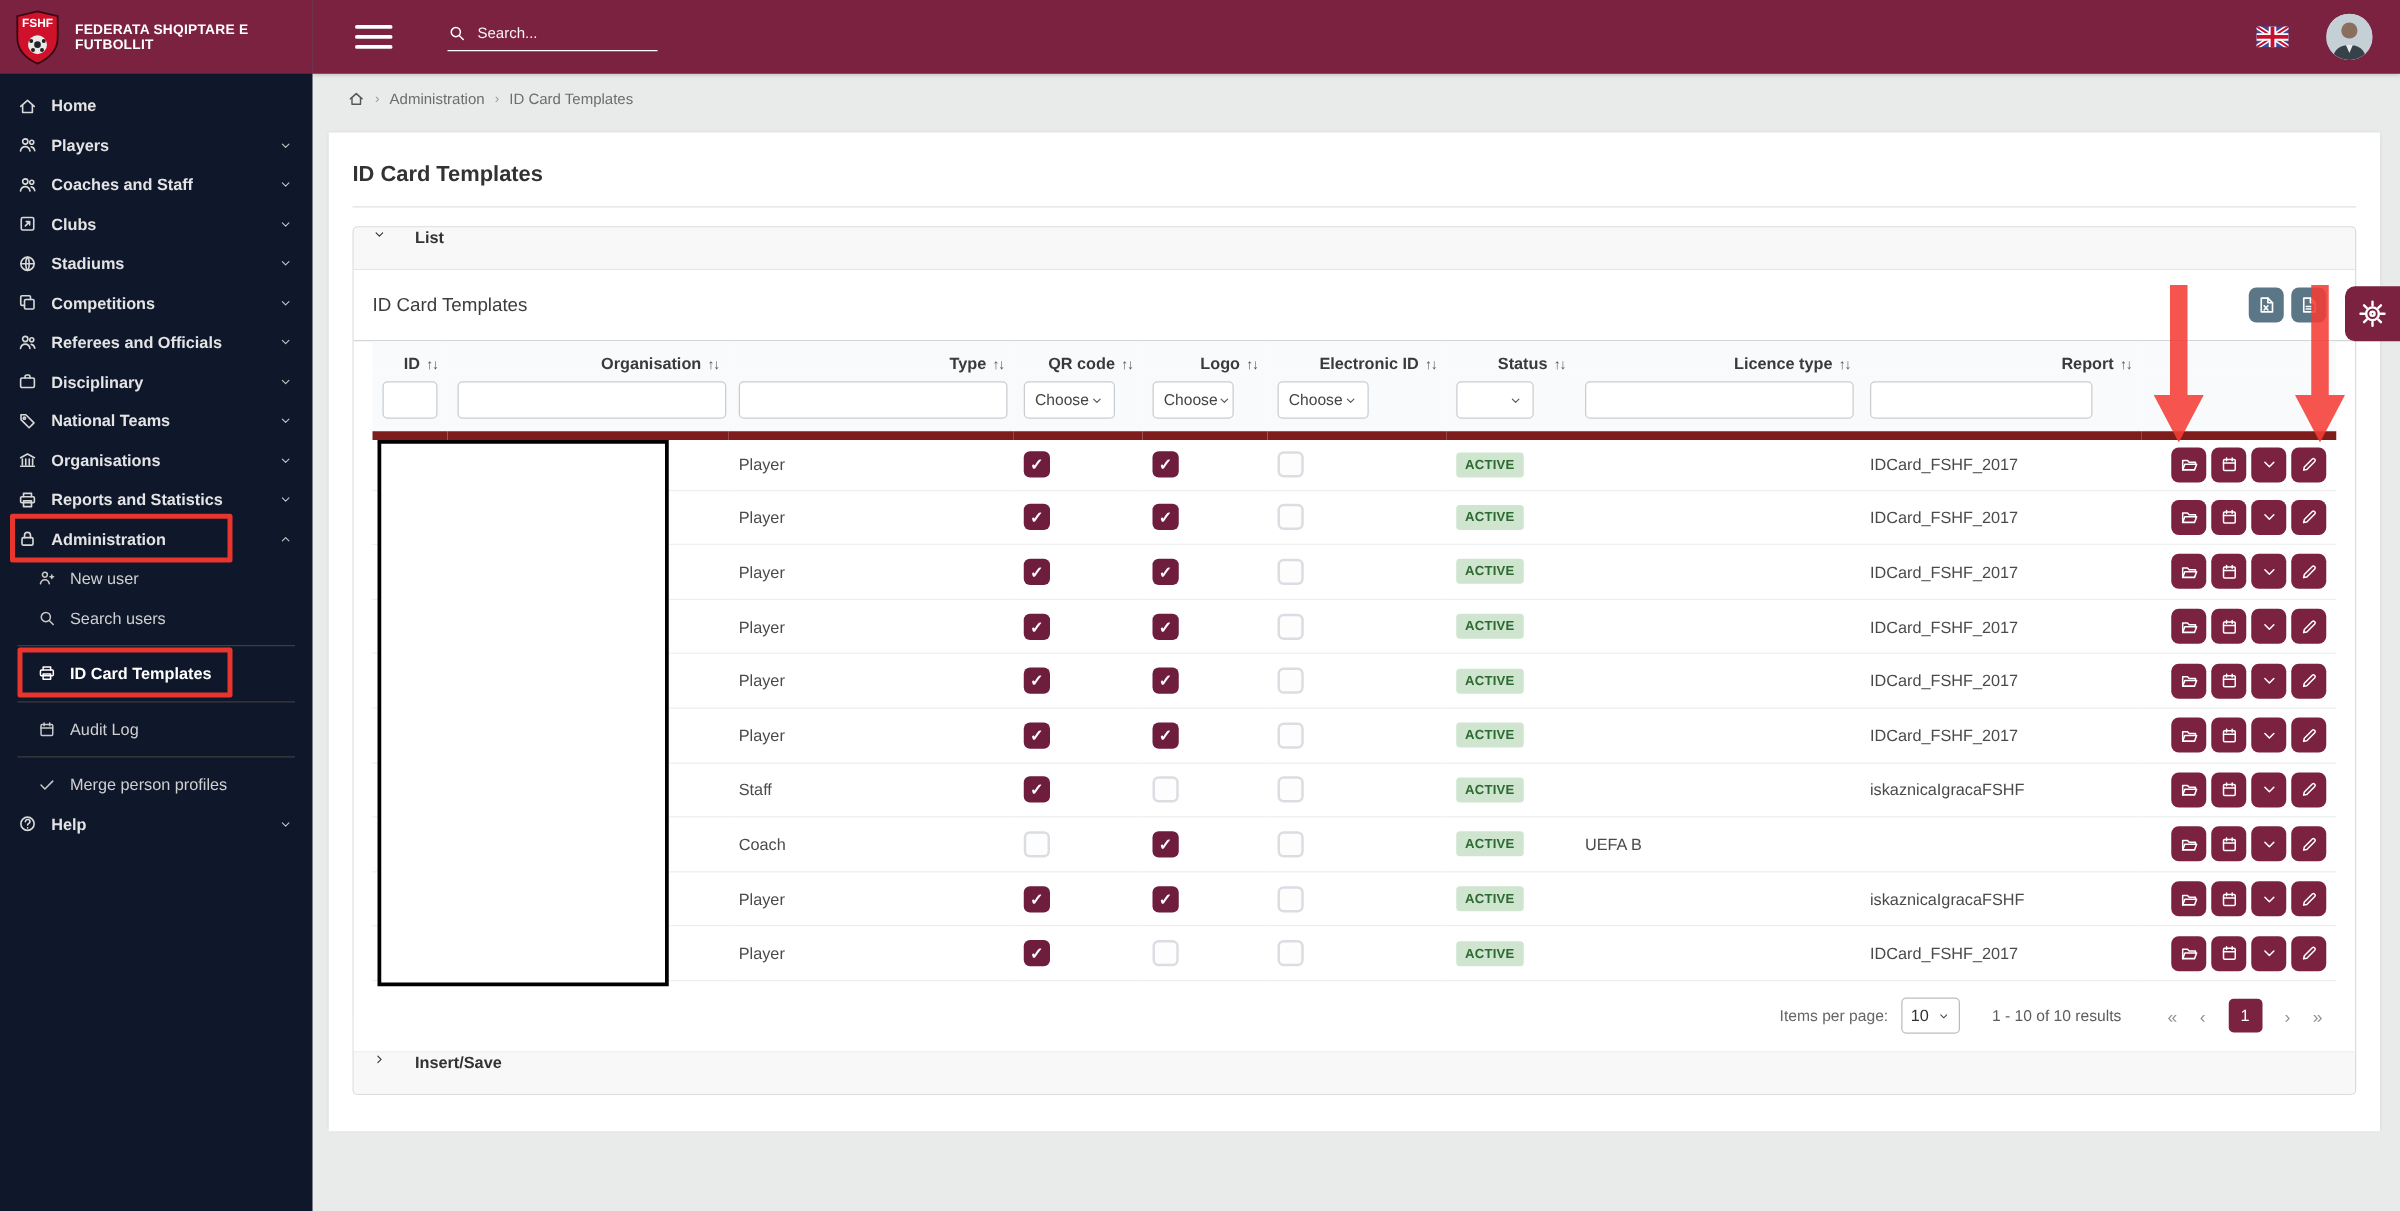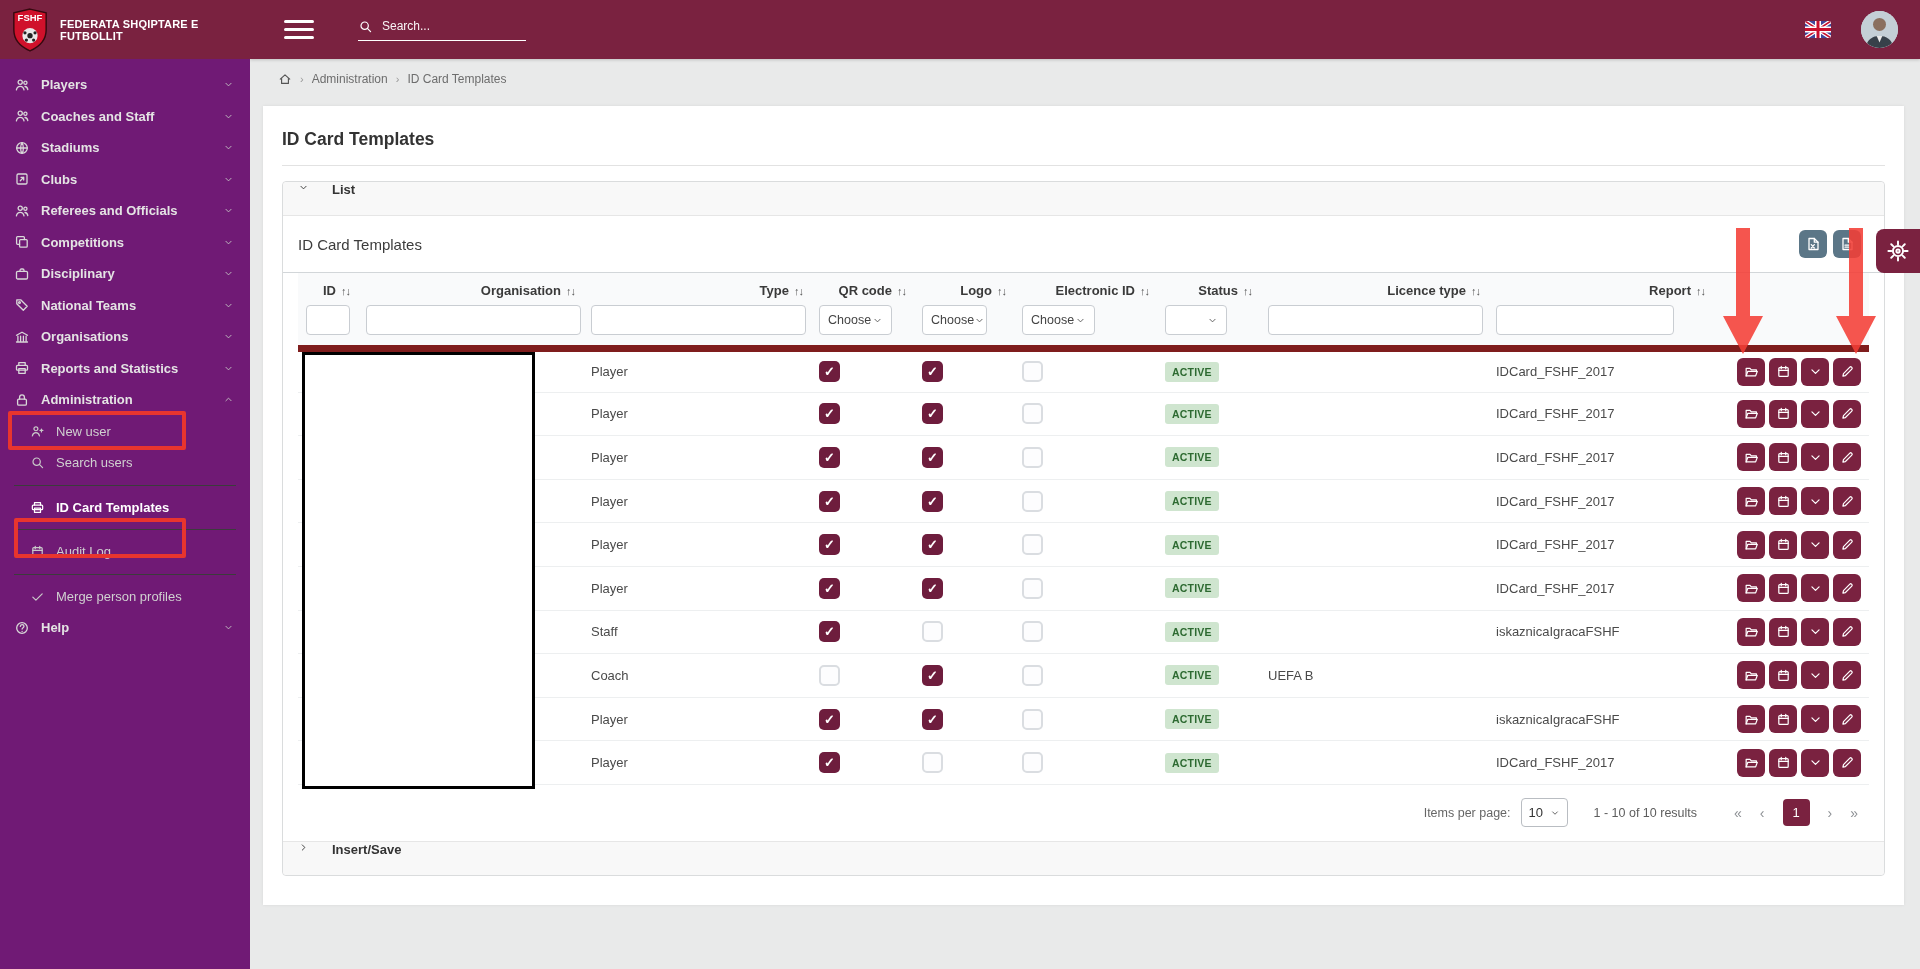--- a/index.html
+++ b/index.html
@@ -1,21 +1,21 @@
 <!DOCTYPE html>
 <html><head>
 <meta charset="utf-8">
 <style>
   * { box-sizing: border-box; margin: 0; padding: 0; }
   html,body { width:1920px; height:969px; }
   body { font-family:"Liberation Sans", sans-serif; background:#e9eaea; overflow:hidden; }
   #app { position:relative; width:1920px; height:969px; }
 
   
-  .sidebar { position:absolute; left:0; top:0; width:250px; height:100%; background:#701a75; z-index:6; }
+  .sidebar { position:absolute; left:0; top:0; width:250px; height:100%; background:#0f172a; z-index:6; }
   .brand { height:59px; background:#7a2240; display:flex; align-items:center; gap:11px; padding:0 11px; }
   .brand-logo { flex:none; }
   .brand-name { color:#fff; font-size:11px; font-weight:bold; letter-spacing:.2px; }
   .menu { padding-top:10px; }
   .menu-item { display:flex; align-items:center; height:31.5px; padding:0 16px 0 14px; color:#e4e4e4; font-size:13px; font-weight:700; gap:11px; cursor:pointer; }
   .menu-item svg, .submenu-item svg { width:16px; height:16px; flex:none; }
   .mi-icon { color:#d8d8d8; display:flex; }
   .chev { margin-left:auto; color:#c4c4c4; display:flex; }
   .chev svg { width:11px; height:11px; }
   .submenu-item { display:flex; align-items:center; height:31.5px; padding:0 16px 0 30px; color:#d0d0d0; font-size:13px; font-weight:400; gap:11px; cursor:pointer; }
@@ -122,20 +122,29 @@
           <circle cx="25.3" cy="26" r="1.7" fill="#222"></circle>
         <circle cx="16.2" cy="33.6" r="1.7" fill="#222"></circle>
           <circle cx="23.8" cy="33.6" r="1.7" fill="#222"></circle>
       </svg>
       <div class="brand-name">FEDERATA SHQIPTARE E FUTBOLLIT</div>
     </div>
     <nav class="menu" id="menu">
         <div class="menu-item">
           <span class="mi-icon">
             <svg viewBox="0 0 16 16" fill="none" stroke="currentColor" stroke-width="1.3" stroke-linecap="round" stroke-linejoin="round" aria-hidden="true">
+              <path d="M2.6 8.1 8 3.3l5.4 4.8"></path>
+              <path d="M4.1 7.4V13h7.8V7.4"></path>
+            </svg>
+          </span>
+          <span class="mi-label">Home</span>
+        </div>
+        <div class="menu-item">
+          <span class="mi-icon">
+            <svg viewBox="0 0 16 16" fill="none" stroke="currentColor" stroke-width="1.3" stroke-linecap="round" stroke-linejoin="round" aria-hidden="true">
               <circle cx="6.2" cy="5.2" r="2.1"></circle>
               <path d="M2.4 12.8c.5-2.4 2-3.5 3.8-3.5s3.3 1.1 3.8 3.5"></path>
               <circle cx="11.4" cy="5.8" r="1.6"></circle>
               <path d="M11 9.5c1.5.2 2.4 1.2 2.8 3"></path>
             </svg>
           </span>
           <span class="mi-label">Players</span>
           <span class="chev">
             <svg viewBox="0 0 16 16" fill="none" stroke="currentColor" stroke-width="1.3" stroke-linecap="round" stroke-linejoin="round" aria-hidden="true">
               <path d="M4.2 6.2 8 10l3.8-3.8"></path>
@@ -154,69 +163,69 @@
           <span class="mi-label">Coaches and Staff</span>
           <span class="chev">
             <svg viewBox="0 0 16 16" fill="none" stroke="currentColor" stroke-width="1.3" stroke-linecap="round" stroke-linejoin="round" aria-hidden="true">
               <path d="M4.2 6.2 8 10l3.8-3.8"></path>
             </svg>
           </span>
         </div>
         <div class="menu-item">
           <span class="mi-icon">
             <svg viewBox="0 0 16 16" fill="none" stroke="currentColor" stroke-width="1.3" stroke-linecap="round" stroke-linejoin="round" aria-hidden="true">
+              <rect x="3" y="3" width="10" height="10" rx="1.3"></rect>
+              <path d="M6.3 9.7 9.7 6.3M7 6.3h2.7V9"></path>
+            </svg>
+          </span>
+          <span class="mi-label">Clubs</span>
+          <span class="chev">
+            <svg viewBox="0 0 16 16" fill="none" stroke="currentColor" stroke-width="1.3" stroke-linecap="round" stroke-linejoin="round" aria-hidden="true">
+              <path d="M4.2 6.2 8 10l3.8-3.8"></path>
+            </svg>
+          </span>
+        </div>
+        <div class="menu-item">
+          <span class="mi-icon">
+            <svg viewBox="0 0 16 16" fill="none" stroke="currentColor" stroke-width="1.3" stroke-linecap="round" stroke-linejoin="round" aria-hidden="true">
               <circle cx="8" cy="8" r="5.3"></circle>
               <path d="M2.7 8h10.6M8 2.7c1.8 1.8 1.8 8.8 0 10.6M8 2.7c-1.8 1.8-1.8 8.8 0 10.6"></path>
             </svg>
           </span>
           <span class="mi-label">Stadiums</span>
           <span class="chev">
             <svg viewBox="0 0 16 16" fill="none" stroke="currentColor" stroke-width="1.3" stroke-linecap="round" stroke-linejoin="round" aria-hidden="true">
               <path d="M4.2 6.2 8 10l3.8-3.8"></path>
             </svg>
           </span>
         </div>
         <div class="menu-item">
           <span class="mi-icon">
             <svg viewBox="0 0 16 16" fill="none" stroke="currentColor" stroke-width="1.3" stroke-linecap="round" stroke-linejoin="round" aria-hidden="true">
-              <rect x="3" y="3" width="10" height="10" rx="1.3"></rect>
-              <path d="M6.3 9.7 9.7 6.3M7 6.3h2.7V9"></path>
-            </svg>
-          </span>
-          <span class="mi-label">Clubs</span>
+              <rect x="5.6" y="5.6" width="7.6" height="7.6" rx="1"></rect>
+              <path d="M10.4 5.6V3.6c0-.6-.5-1-1-1H3.6c-.6 0-1 .5-1 1v5.7c0 .6.5 1 1 1h2"></path>
+            </svg>
+          </span>
+          <span class="mi-label">Competitions</span>
           <span class="chev">
             <svg viewBox="0 0 16 16" fill="none" stroke="currentColor" stroke-width="1.3" stroke-linecap="round" stroke-linejoin="round" aria-hidden="true">
               <path d="M4.2 6.2 8 10l3.8-3.8"></path>
             </svg>
           </span>
         </div>
         <div class="menu-item">
           <span class="mi-icon">
             <svg viewBox="0 0 16 16" fill="none" stroke="currentColor" stroke-width="1.3" stroke-linecap="round" stroke-linejoin="round" aria-hidden="true">
               <circle cx="6.2" cy="5.2" r="2.1"></circle>
               <path d="M2.4 12.8c.5-2.4 2-3.5 3.8-3.5s3.3 1.1 3.8 3.5"></path>
               <circle cx="11.4" cy="5.8" r="1.6"></circle>
               <path d="M11 9.5c1.5.2 2.4 1.2 2.8 3"></path>
             </svg>
           </span>
           <span class="mi-label">Referees and Officials</span>
-          <span class="chev">
-            <svg viewBox="0 0 16 16" fill="none" stroke="currentColor" stroke-width="1.3" stroke-linecap="round" stroke-linejoin="round" aria-hidden="true">
-              <path d="M4.2 6.2 8 10l3.8-3.8"></path>
-            </svg>
-          </span>
-        </div>
-        <div class="menu-item">
-          <span class="mi-icon">
-            <svg viewBox="0 0 16 16" fill="none" stroke="currentColor" stroke-width="1.3" stroke-linecap="round" stroke-linejoin="round" aria-hidden="true">
-              <rect x="5.6" y="5.6" width="7.6" height="7.6" rx="1"></rect>
-              <path d="M10.4 5.6V3.6c0-.6-.5-1-1-1H3.6c-.6 0-1 .5-1 1v5.7c0 .6.5 1 1 1h2"></path>
-            </svg>
-          </span>
-          <span class="mi-label">Competitions</span>
           <span class="chev">
             <svg viewBox="0 0 16 16" fill="none" stroke="currentColor" stroke-width="1.3" stroke-linecap="round" stroke-linejoin="round" aria-hidden="true">
               <path d="M4.2 6.2 8 10l3.8-3.8"></path>
             </svg>
           </span>
         </div>
         <div class="menu-item">
           <span class="mi-icon">
             <svg viewBox="0 0 16 16" fill="none" stroke="currentColor" stroke-width="1.3" stroke-linecap="round" stroke-linejoin="round" aria-hidden="true">
               <rect x="2.5" y="5.4" width="11" height="7.6" rx="1.2"></rect>

